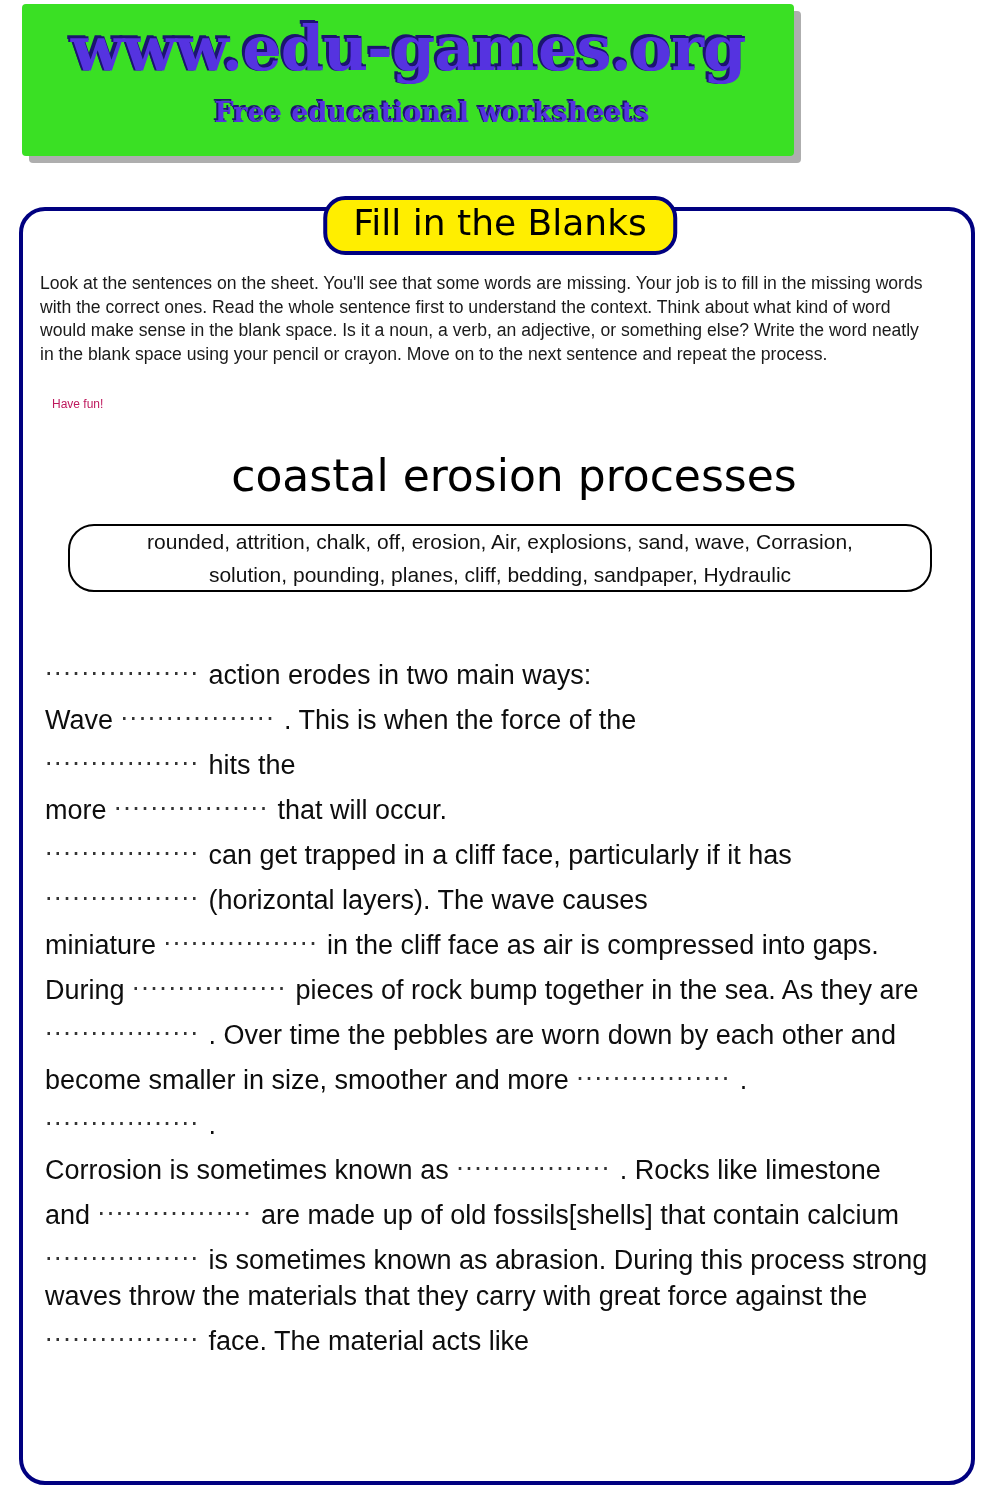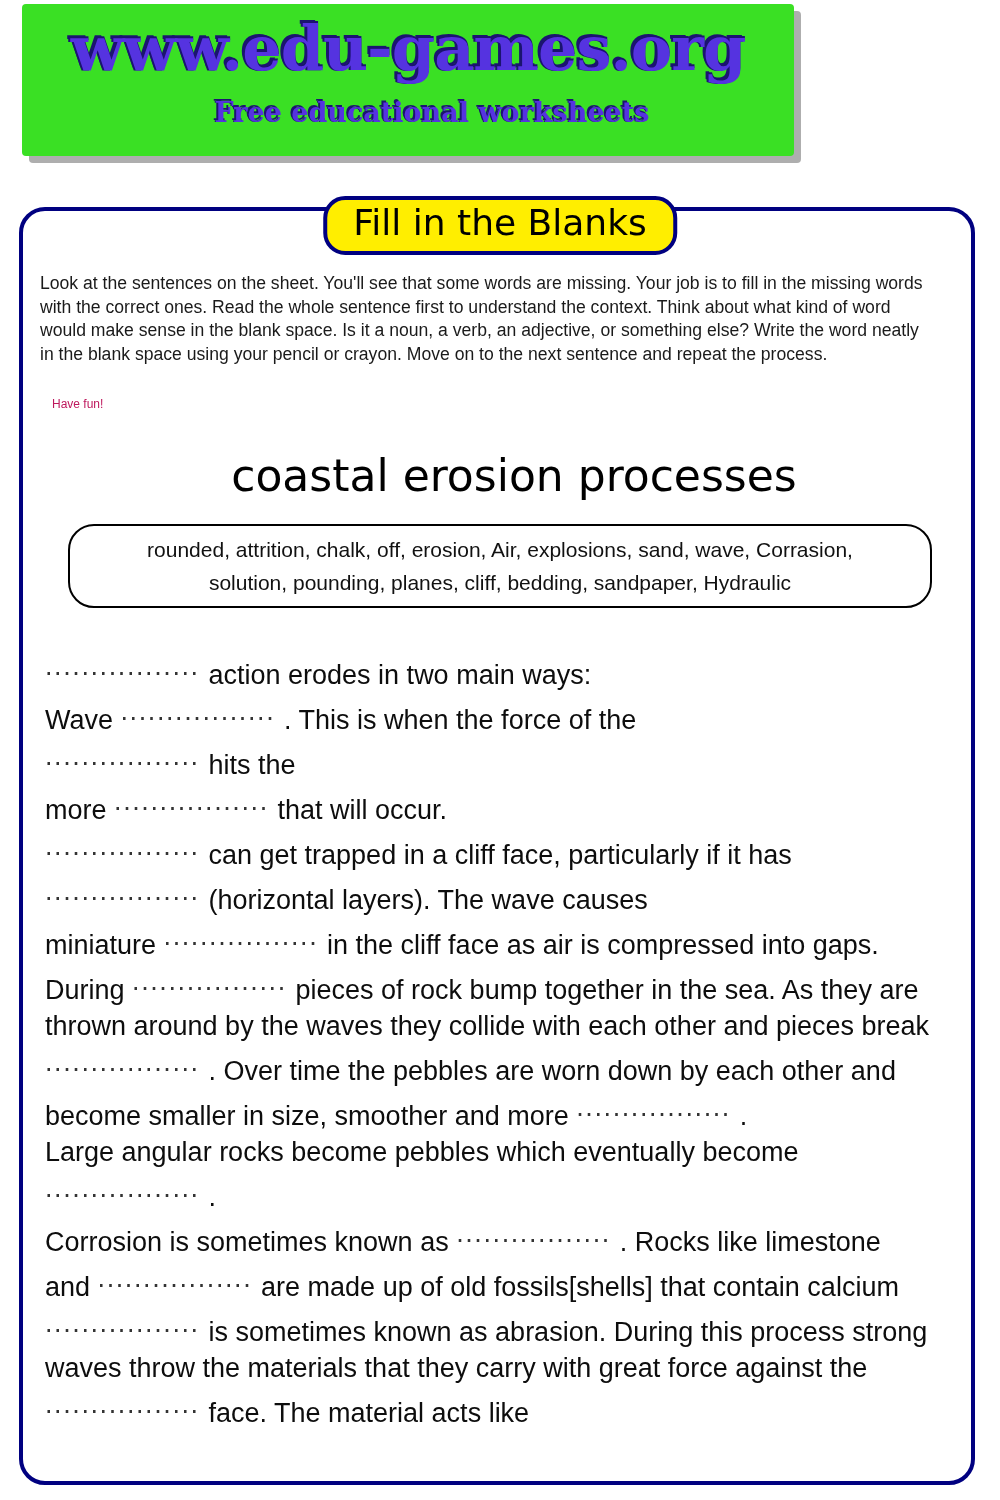--- a/index.html
+++ b/index.html
@@ -125,21 +125,21 @@
     white-space: nowrap;
     margin-left: 28px;
   }
 
   
   .wordbank {
     position: absolute;
     left: 68px;
     top: 524px;
     width: 864px;
-    height: 84px;
+    height: 68px;
     border: 2.5px solid #000000;
     border-radius: 26px;
     box-sizing: border-box;
     display: flex;
     flex-direction: column;
     align-items: center;
     justify-content: center;
   }
   .wordbank-line {
     font-size: 21px;
@@ -202,23 +202,21 @@
 
 <div class="body-text" id="exercise-body">
     <span class="ln"><span class="blank">....................</span><span> action erodes in two main ways:</span></span>
     <span class="ln"><span>Wave </span><span class="blank">....................</span><span> . This is when the force of the </span></span>
     <span class="ln"><span class="blank">....................</span><span> hits the</span></span>
     <span class="ln"><span>more </span><span class="blank">....................</span><span> that will occur.</span></span>
     <span class="ln"><span class="blank">....................</span><span> can get trapped in a cliff face, particularly if it has</span></span>
     <span class="ln"><span class="blank">....................</span><span> (horizontal layers). The wave causes</span></span>
     <span class="ln"><span>miniature </span><span class="blank">....................</span><span> in the cliff face as air is compressed into gaps.</span></span>
     <span class="ln"><span>During </span><span class="blank">....................</span><span> pieces of rock bump together in the sea. As they are</span></span>
-    <span class="ln"><span>thrown around by the waves they collide with each other and pieces break</span></span>
     <span class="ln"><span class="blank">....................</span><span> . Over time the pebbles are worn down by each other and</span></span>
     <span class="ln"><span>become smaller in size, smoother and more </span><span class="blank">....................</span><span> .</span></span>
-    <span class="ln"><span>Large angular rocks become pebbles which eventually become</span></span>
     <span class="ln"><span class="blank">....................</span><span> .</span></span>
     <span class="ln"><span>Corrosion is sometimes known as </span><span class="blank">....................</span><span> . Rocks like limestone</span></span>
     <span class="ln"><span>and </span><span class="blank">....................</span><span> are made up of old fossils[shells] that contain calcium</span></span>
     <span class="ln"><span class="blank">....................</span><span> is sometimes known as abrasion. During this process strong</span></span>
     <span class="ln"><span>waves throw the materials that they carry with great force against the</span></span>
     <span class="ln"><span class="blank">....................</span><span> face. The material acts like </span></span>
   </div>
 
 </body></html>

